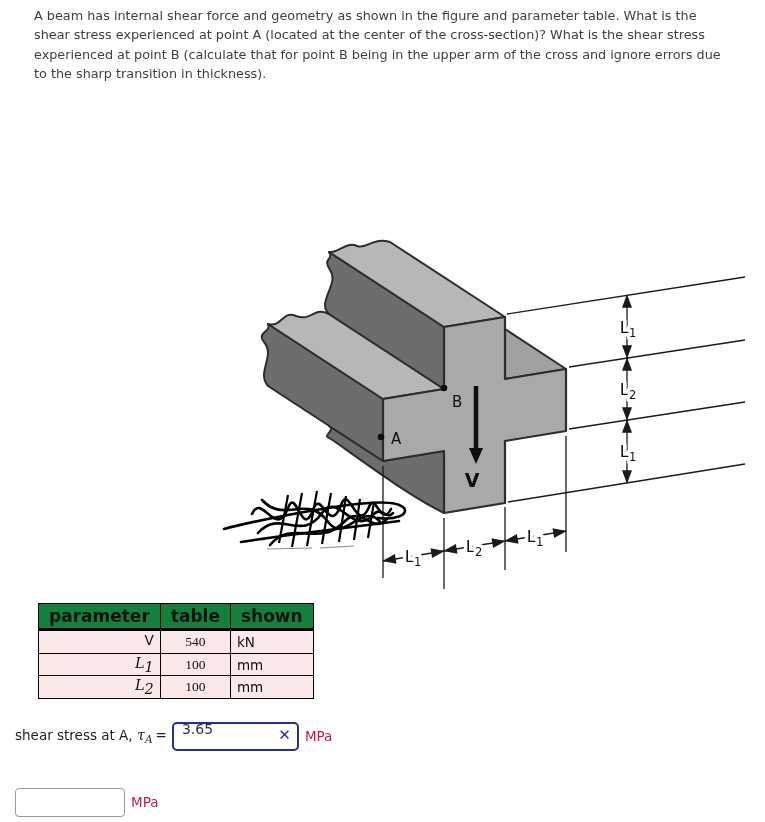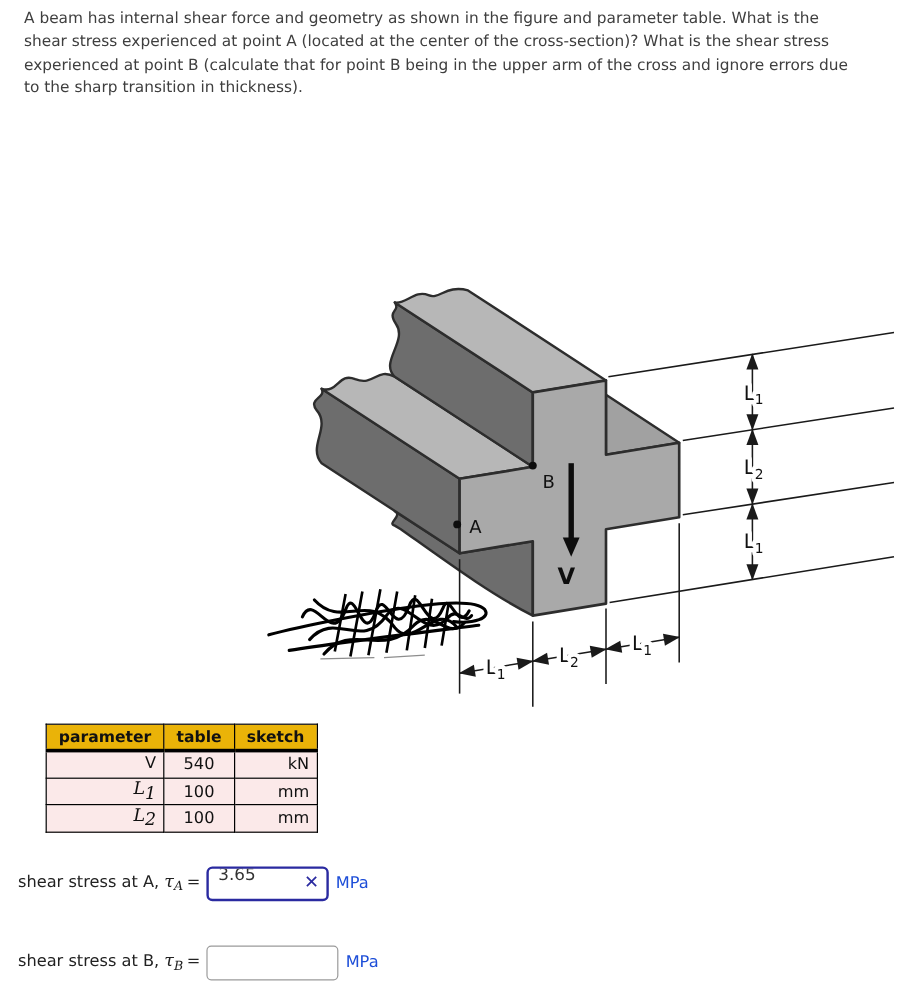--- a/index.html
+++ b/index.html
@@ -8,21 +8,21 @@
     width:765px;height:822px;
     background:#ffffff;
     font-family:"DejaVu Sans","Liberation Sans",sans-serif;
     overflow:hidden;
   }
   
   .problem-text{
     position:absolute;left:18px;top:6px;width:742px;
     color:#3f3f3f;font-size:12.8px;line-height:19.4px;
   }
-  .problem-text p{margin:0 0 11px 2px;white-space:pre-line;}
+  .problem-text p{margin:0 0 11px 16px;white-space:pre-line;}
 
   
   #figure-svg{position:absolute;left:215px;top:225px;}
   .face-dark{fill:#6d6d6d;stroke:#2d2d2d;stroke-width:2;stroke-linejoin:round;}
   .face-light{fill:#b7b7b7;stroke:#2d2d2d;stroke-width:2;stroke-linejoin:round;}
   .face-mid{fill:#a1a1a1;stroke:#2d2d2d;stroke-width:2;stroke-linejoin:round;}
   .face-front{fill:#a9a9a9;stroke:#2d2d2d;stroke-width:2.2;stroke-linejoin:round;}
   .dimline{stroke:#1a1a1a;stroke-width:1.3;fill:none;}
   .dimtext{font-size:16.5px;fill:#111;paint-order:stroke;stroke:#fff;stroke-width:7px;stroke-linejoin:round;text-anchor:middle;}
   .dimsub{font-size:11.5px;}
@@ -31,30 +31,30 @@
   .scribble{stroke:#000;stroke-width:2.6;fill:none;stroke-linecap:round;}
   .scribble-hatch{stroke:#000;stroke-width:2.2;fill:none;}
   .scribble-gray{stroke:#8d8d8d;stroke-width:1;fill:none;}
 
   
   #param-table{
     position:absolute;left:38px;top:603px;
     border-collapse:collapse;border:1.5px solid #000;
   }
   #param-table th{
-    background:#eab308;border:1px solid #000;border-bottom:3px solid #000;
-    font-size:13px;font-weight:bold;color:#111;padding:2px 10px;height:16px;
+    background:#15803d;border:1px solid #000;border-bottom:3px solid #000;
+    font-size:17px;font-weight:bold;color:#111;padding:2px 10px;height:16px;
   }
   #param-table td{
     background:#fbe9e9;border:1px solid #000;
     font-size:13.5px;color:#111;padding:1px 6px;height:17px;
   }
   td.param-cell{width:75px;text-align:right;padding-right:12px;}
-  td.value-cell{width:44px;text-align:center;}
-  td.units-cell{width:40px;text-align:right;}
+  td.value-cell{width:44px;text-align:center;font-family:Liberation Serif, serif;}
+  td.units-cell{width:40px;text-align:left;}
   .mathvar{font-family:"DejaVu Serif","Liberation Serif",serif;font-style:italic;font-size:14.5px;}
 
   
   .answer-row{
     position:absolute;left:15px;height:32px;
     display:flex;align-items:center;
     font-size:13.5px;color:#222;justify-content:center;
   }
   #answer-row-a{top:720px;}
   #answer-row-b{top:786px;}
@@ -62,32 +62,32 @@
   .tau{font-family:"DejaVu Serif","Liberation Serif",serif;font-style:italic;font-size:14.5px;}
   .tau-sub{font-family:"DejaVu Serif","Liberation Serif",serif;font-style:italic;font-size:10.5px;vertical-align:-3px;}
   .eq{margin:0 5px 0 3px;}
   .input-wrap{position:relative;display:inline-block;}
   .ans-input{
     font-family:"DejaVu Sans","Liberation Sans",sans-serif;
     font-size:14px;color:#333;height:29px;box-sizing:border-box;
     outline:none;
   }
   #input-a{
-    width:102px;border:2px solid #2a2aa0;border-radius:5px;
+    width:127px;border:2px solid #2a2aa0;border-radius:5px;
     padding:0 26px 16px 8px;
   }
   #input-b{
     width:110px;border:1px solid #9a9a9a;border-radius:4px;
     padding:0 8px;
   }
   .x-mark{
     position:absolute;right:8px;top:50%;transform:translateY(-54%);
     color:#2a2aa0;font-weight:bold;font-size:15px;line-height:1;
   }
-  .unit{margin-left:6px;color:#1d4ed8;}
+  .unit{margin-left:6px;color:#be185d;}
 </style>
 </head>
 <body>
 
 <div class="problem-text">
   <p>A beam has internal shear force and geometry as shown in the figure and parameter table. What is the
 shear stress experienced at point A (located at the center of the cross-section)? What is the shear stress
 experienced at point B (calculate that for point B being in the upper arm of the cross and ignore errors due
 to the sharp transition in thickness).</p>
 </div>
@@ -165,21 +165,21 @@
     <path class="scribble" d="M241,542 C285,535 360,526 399,521"></path>
     <path class="scribble-gray" d="M267,549 L312,548 M320,548 L354,546"></path>
   </g>
 </svg>
 
 <table id="param-table">
   <thead>
     <tr>
       <th>parameter</th>
       <th>table</th>
-      <th>sketch</th>
+      <th>shown</th>
     </tr>
   </thead>
   <tbody>
     <tr>
       <td class="param-cell"><span>V</span><sub></sub></td>
       <td class="value-cell">540</td>
       <td class="units-cell">kN</td>
     </tr>
     <tr>
       <td class="param-cell"><span class="mathvar">L</span><sub class="mathvar">1</sub></td>
@@ -197,18 +197,17 @@
 <div class="answer-row" id="answer-row-a">
   <span class="ans-label"><span>shear stress at A, </span><span class="tau">τ</span><span class="tau-sub">A</span><span class="eq">=</span></span>
   <span class="input-wrap">
     <input id="input-a" class="ans-input" type="text" value="3.65" style="">
     <span class="x-mark">✕</span>
   </span>
   <span class="unit">MPa</span>
 </div>
 
 <div class="answer-row" id="answer-row-b">
-  <span class="ans-label"><span>shear stress at B, </span><span class="tau">τ</span><span class="tau-sub">B</span><span class="eq">=</span></span>
   <span class="input-wrap">
     <input id="input-b" class="ans-input" type="text" value="" style="">
   </span>
   <span class="unit">MPa</span>
 </div>
 
 </body></html>

